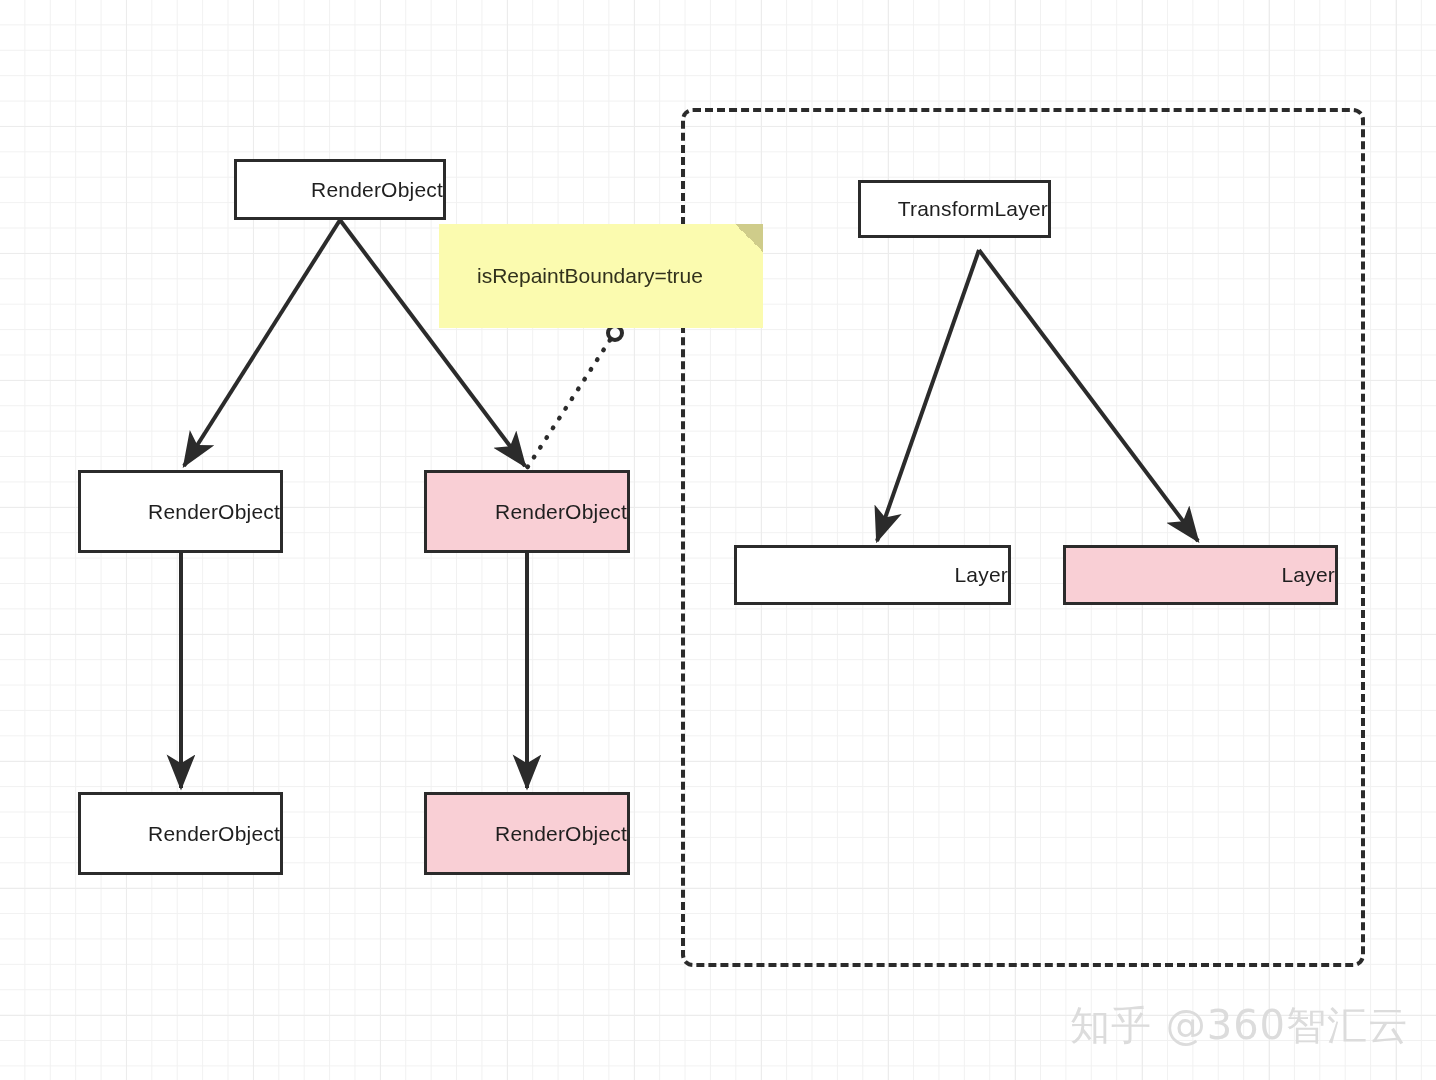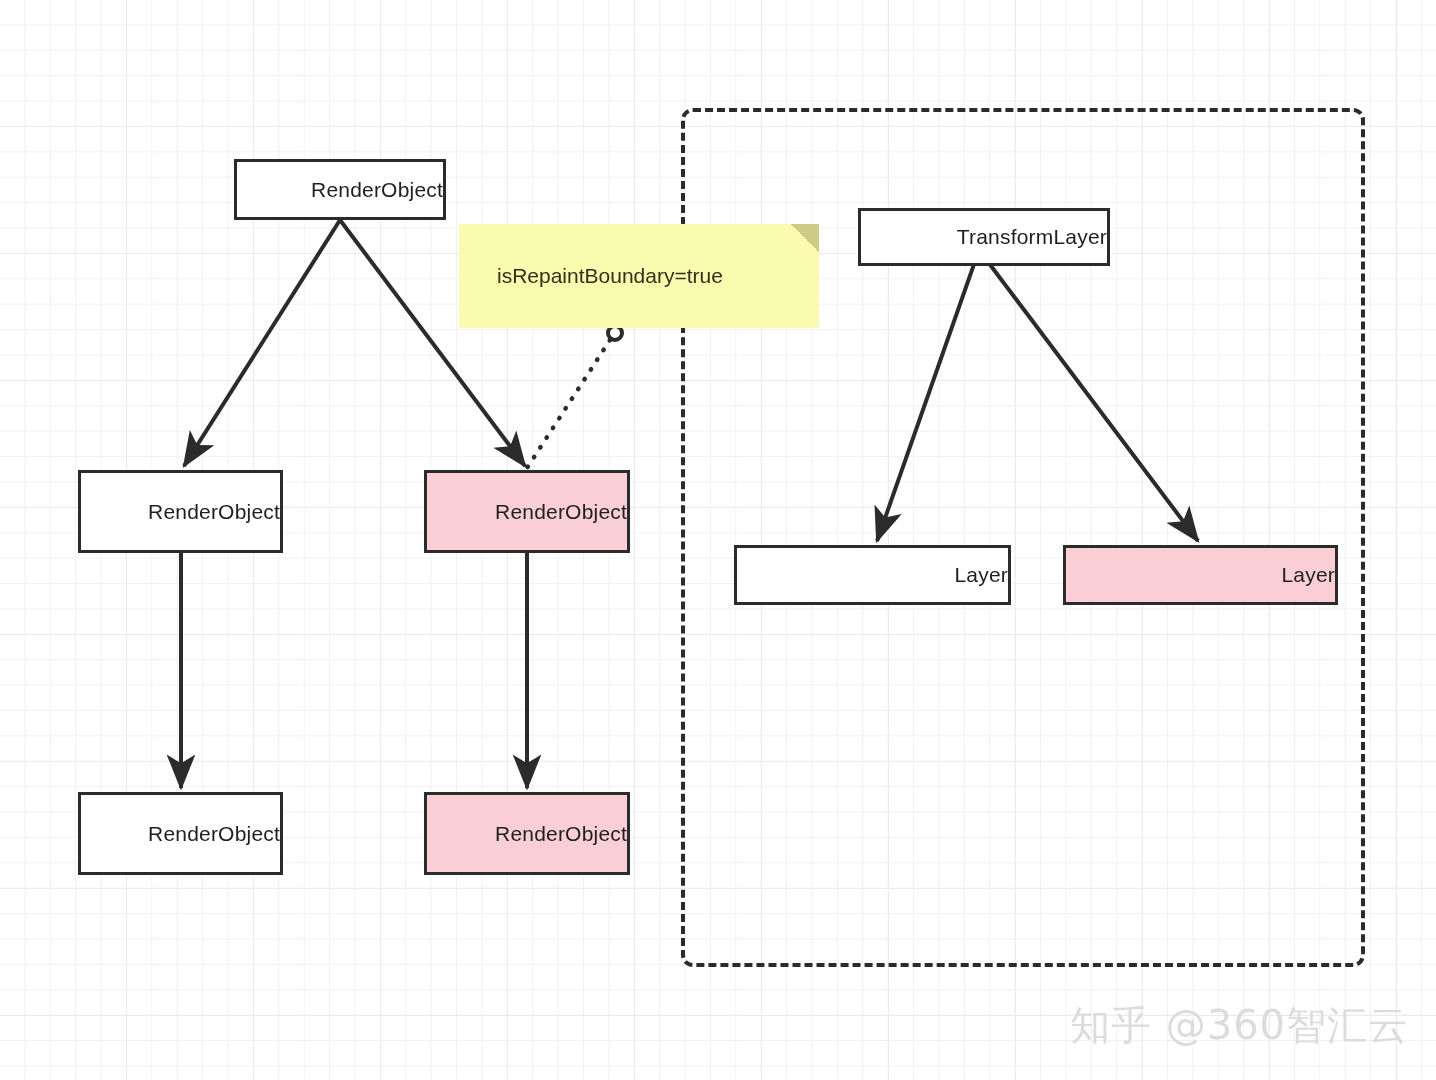--- a/index.html
+++ b/index.html
@@ -138,32 +138,32 @@
   </div>
 
   <div class="node" style="left:78px; top:792px; width:205px; height:83px;">
     <span>RenderObject</span>
   </div>
 
   <div class="node pink" style="left:424px; top:792px; width:206px; height:83px;">
     <span>RenderObject</span>
   </div>
 
-  <div class="node" style="left:858px; top:208px; width:252px; height:58px;">
+  <div class="node" style="left:858px; top:180px; width:193px; height:58px;">
     <span>TransformLayer</span>
   </div>
 
   <div class="node" style="left:734px; top:545px; width:277px; height:60px;">
     <span>Layer</span>
   </div>
 
   <div class="node pink" style="left:1063px; top:545px; width:275px; height:60px;">
     <span>Layer</span>
   </div>
 
-  <div class="note" style="left:459px; top:224px; width:360px; height:104px;">
+  <div class="note" style="left:439px; top:224px; width:324px; height:104px;">
     <span class="note-text">isRepaintBoundary=true</span>
     <span class="fold"></span>
   </div>
 
   <div class="watermark" style="left:1052px; top:998px;margin-left:18px;">知乎 @360智汇云</div>
 
 </div>
 
 </body></html>

